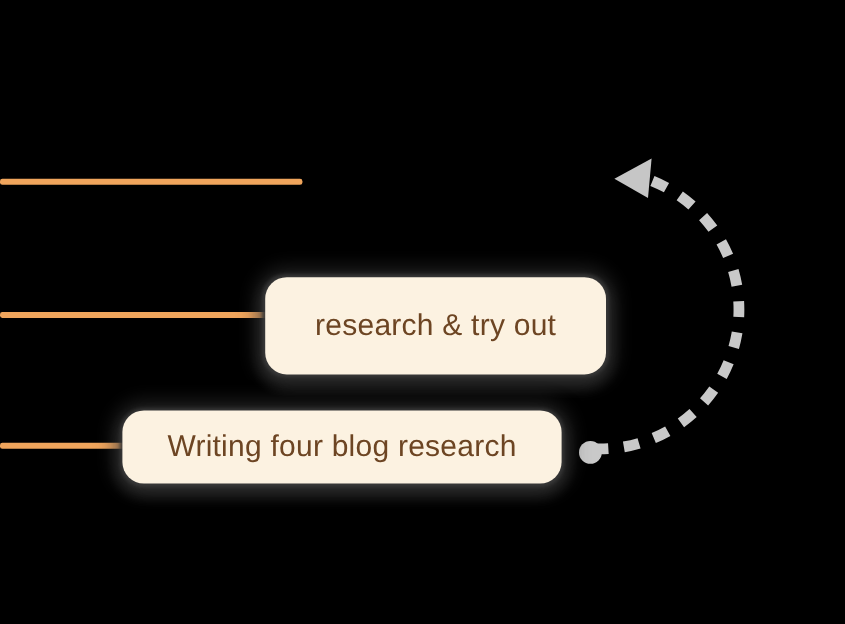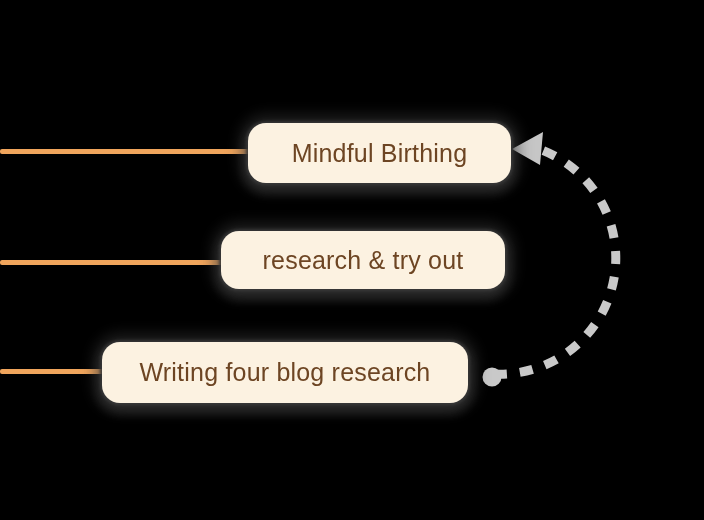--- a/index.html
+++ b/index.html
@@ -39,21 +39,21 @@
     justify-content: center;
     color: #6d4523;
     font-size: 25px;
     letter-spacing: 0.2px;
     white-space: nowrap;
     box-shadow: 0 0 14px 9px rgba(72,72,72,0.38),
                 0 6px 12px 4px rgba(60,60,60,0.50),
                 0 0 3px 2px rgba(45,45,45,0.9);
   }
   .node.n1 { left: 248px; top: 123px; width: 263px; height: 60px; }
-  .node.n2 { left: 221px; top: 231px; width: 284px; height: 58px; justify-content: center; }
+  .node.n2 { left: 221px; top: 231px; width: 284px; height: 81px; justify-content: center; }
   .node.n3 { left: 102px; top: 342px; width: 366px; height: 61px; }
 
   .node .label { pointer-events: none; }
 
   
   svg.rel {
     position: absolute;
     left: 0;
     top: 0;
     width: 704px;
@@ -77,23 +77,20 @@
   <div class="branch-line l1"></div>
   <div class="branch-line l2"></div>
   <div class="branch-line l3"></div>
 
   <svg class="rel" viewBox="0 0 704 520">
     <path class="rel-path" d="M 494 374 A 116 116 0 0 0 533 147"></path>
     <circle class="rel-dot" cx="492" cy="377" r="9.5"></circle>
     <polygon class="rel-arrow" points="512,149 543,132 540,165"></polygon>
   </svg>
 
-  <div class="node n1">
-    <span class="label">Mindful Birthing</span>
-  </div>
 
   <div class="node n2">
     <span class="label">research &amp; try out</span>
   </div>
 
   <div class="node n3">
     <span class="label">Writing four blog research</span>
   </div>
 
 </div>

